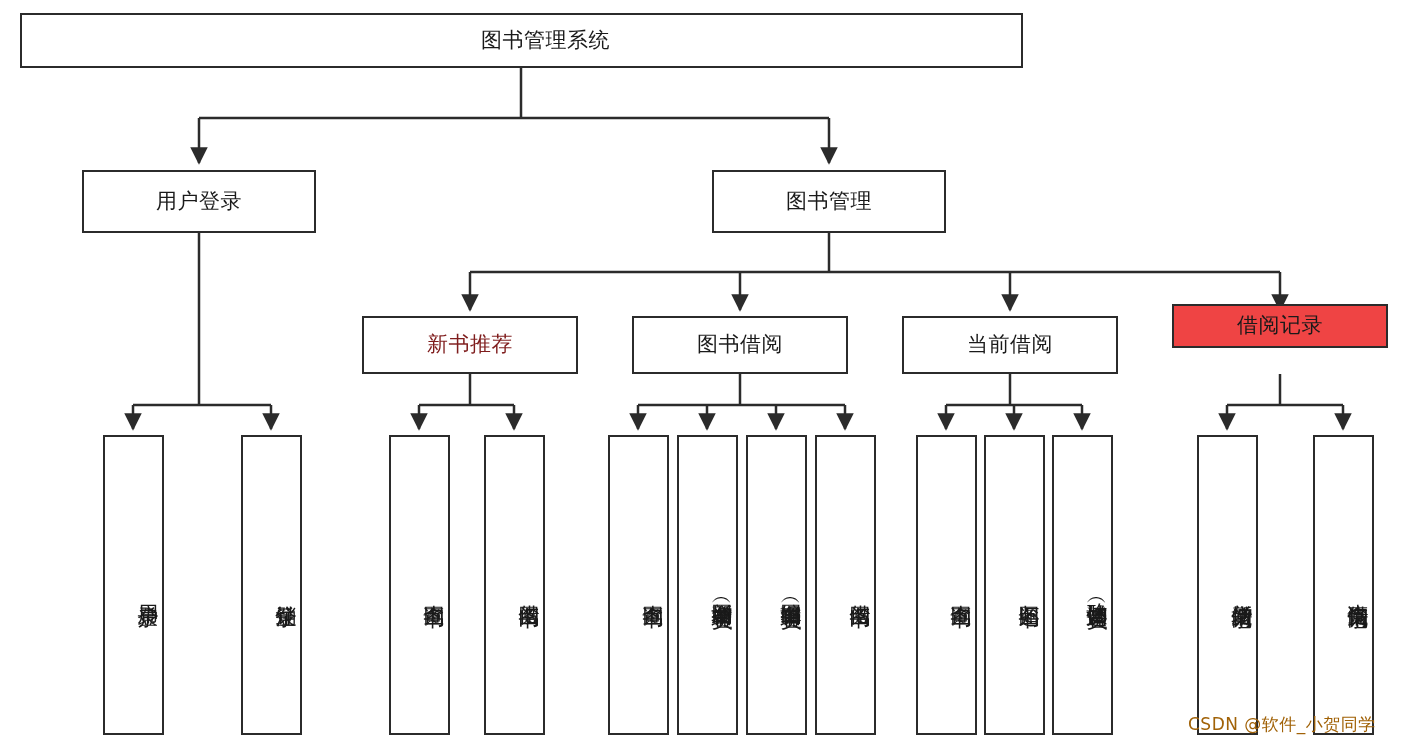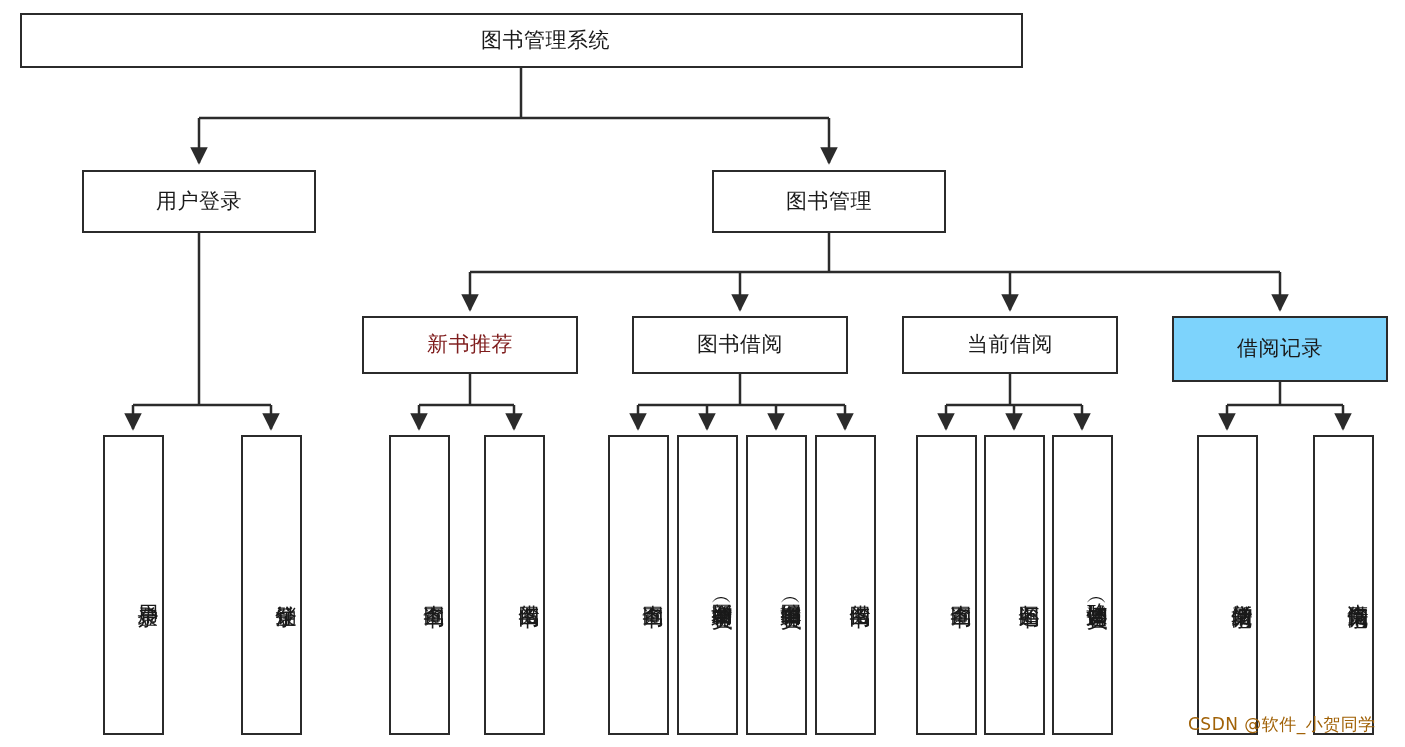--- a/index.html
+++ b/index.html
@@ -145,21 +145,21 @@
 
   <div class="node horiz" style="left: 362px; top: 316px; width: 216px; height: 58px; border-color: rgb(43, 43, 43); background: rgb(255, 255, 255); color: #7f1d1d;">
     <span>新书推荐</span>
   </div>
   <div class="node horiz" style="left: 632px; top: 316px; width: 216px; height: 58px; border-color: rgb(43, 43, 43); background: rgb(255, 255, 255); color: rgb(26, 26, 26);">
     <span>图书借阅</span>
   </div>
   <div class="node horiz" style="left: 902px; top: 316px; width: 216px; height: 58px; border-color: rgb(43, 43, 43); background: rgb(255, 255, 255); color: rgb(26, 26, 26);">
     <span>当前借阅</span>
   </div>
-  <div class="node horiz" style="left: 1172px; top: 316px; width: 216px; height: 66px; border-color: rgb(43, 43, 43); background: #7dd3fc; color: rgb(26, 26, 26);">
+  <div class="node horiz" style="left: 1172px; top: 304px; width: 216px; height: 44px; border-color: rgb(43, 43, 43); background: #ef4444; color: rgb(26, 26, 26);">
     <span>借阅记录</span>
   </div>
 
   <div class="node vert" style="left: 103px; top: 435px; width: 61px; height: 300px; border-color: rgb(43, 43, 43); background: rgb(255, 255, 255); color: rgb(26, 26, 26);">
     <span class="vlabel">用户登录</span>
   </div>
   <div class="node vert" style="left: 241px; top: 435px; width: 61px; height: 300px; border-color: rgb(43, 43, 43); background: rgb(255, 255, 255); color: rgb(26, 26, 26);">
     <span class="vlabel">注销登录</span>
   </div>
   <div class="node vert" style="left: 389px; top: 435px; width: 61px; height: 300px; border-color: rgb(43, 43, 43); background: rgb(255, 255, 255); color: rgb(26, 26, 26);">

